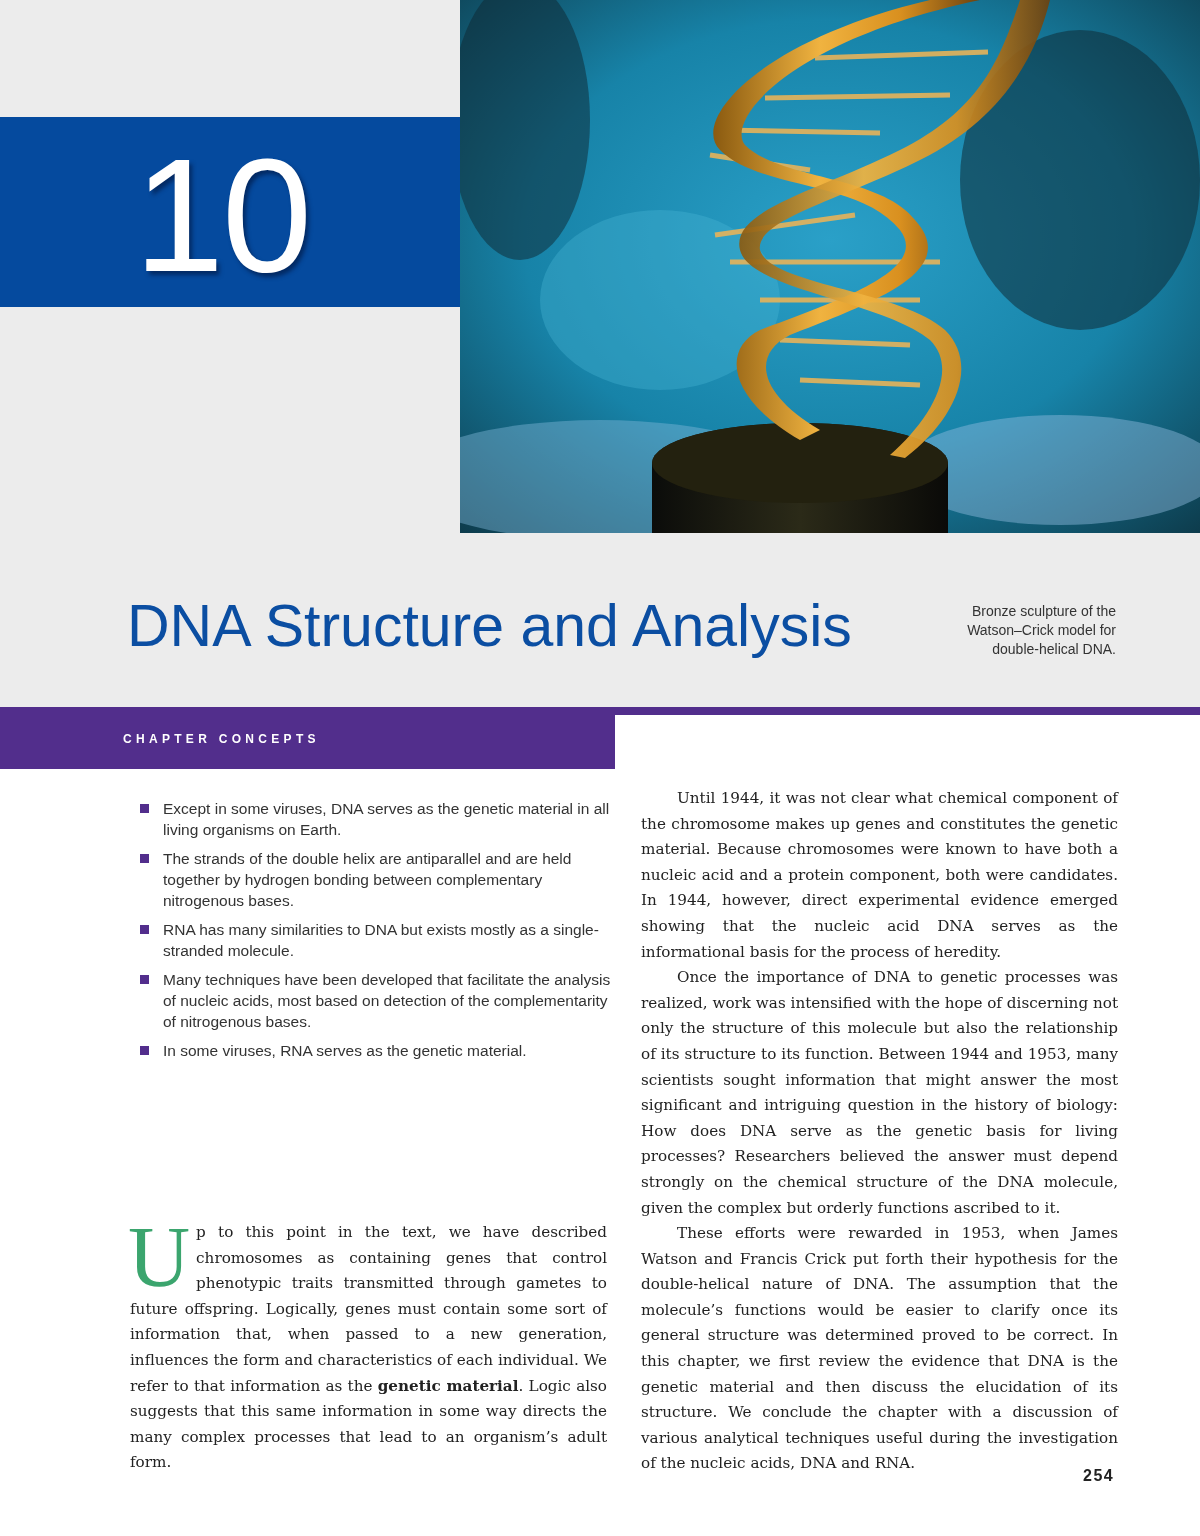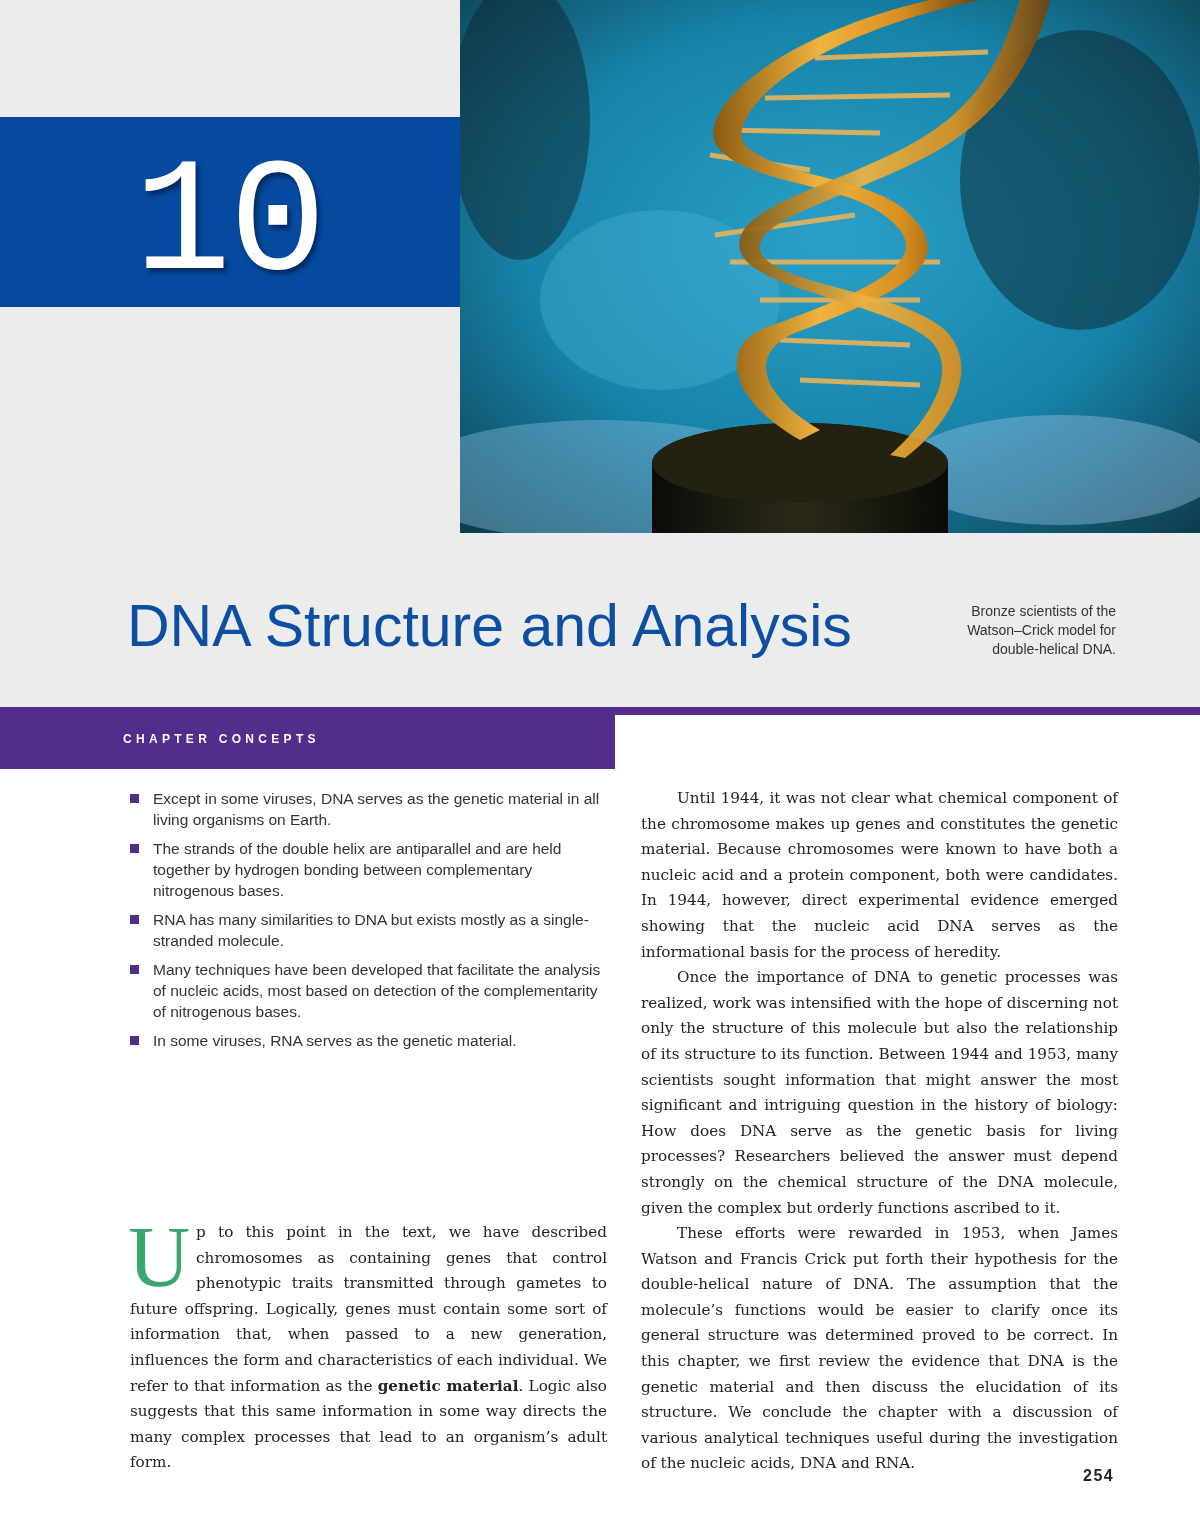--- a/index.html
+++ b/index.html
@@ -3,43 +3,43 @@
 <meta charset="utf-8">
 <style>
   html, body { margin: 0; padding: 0; }
   body {
     width: 1200px; height: 1536px; position: relative; overflow: hidden;
     background: #ffffff; font-family: "Liberation Sans", sans-serif; color: #222;
   }
   .top-band { position: absolute; left: 0; top: 0; width: 1200px; height: 707px; background: #ececec; }
   .num-band { position: absolute; left: 0; top: 117px; width: 460px; height: 190px; background: #054a9e; }
   .chapter-num {
-    position: absolute; left: 134px; top: 144px; font-size: 162px; line-height: 1;
-    color: #fff; font-family: Liberation Mono, monospace; letter-spacing: -2px;
+    position: absolute; left: 134px; top: 134px; font-size: 162px; line-height: 1;
+    color: #fff; font-family: Liberation Sans, sans-serif; letter-spacing: -2px;
     text-shadow: 3px 4px 4px rgba(0,20,60,0.6);
   }
   .photo { position: absolute; left: 460px; top: 0; width: 740px; height: 533px; overflow: hidden; }
   .photo svg { display: block; }
   .chapter-title {
     position: absolute; left: 127px; top: 592px; font-size: 59px; color: #0b4ea2;
     font-family: "Liberation Sans", sans-serif; white-space: nowrap;
   }
   .caption {
     position: absolute; right: 84px; top: 602px; width: 220px; text-align: right;
     font-size: 14px; line-height: 19px; color: #333;
   }
   .caption span { display: block; }
   .purple-strip { position: absolute; left: 0; top: 707px; width: 1200px; height: 8px; background: #522e8c; }
   .purple-bar { position: absolute; left: 0; top: 707px; width: 615px; height: 62px; background: #522e8c; }
   .concepts-heading {
     position: absolute; left: 123px; top: 733px; font-size: 12px; font-weight: bold;
     color: #fff; letter-spacing: 4.3px; line-height: 1;
   }
   .concepts {
-    position: absolute; left: 130px; top: 788px; width: 480px; margin: 0; padding: 0; list-style: none;
+    position: absolute; left: 130px; top: 788px; width: 480px; margin: 10px; padding: 0; list-style: none;
   }
   .concepts li {
     position: relative; padding-left: 23px; font-size: 15.5px; line-height: 21px;
     color: #333; margin-bottom: 8px;
   }
   .concepts li .sq {
     position: absolute; left: 0; top: 6px; width: 9px; height: 9px; background: #522e8c;
   }
   .body-text {
     font-family: "DejaVu Serif", serif; font-size: 15.2px; line-height: 25.6px; color: #222;
@@ -109,21 +109,21 @@
     </g>
 
     <path d="M470 0 C 300 40, 230 120, 260 150 C 300 190, 400 180, 440 230 C 470 270, 380 300, 300 330 C 260 350, 270 400, 340 440 L 360 430 C 300 395, 290 355, 330 335 C 420 300, 500 270, 455 220 C 420 175, 320 180, 285 145 C 265 120, 330 40, 520 0 Z" fill="url(#gold)"></path>
     <path d="M560 0 C 540 60, 520 110, 440 150 C 360 190, 270 210, 280 250 C 290 290, 420 300, 470 340 C 500 370, 470 420, 430 455 L 445 458 C 495 420, 520 365, 485 330 C 440 290, 310 285, 300 250 C 295 220, 380 200, 460 160 C 540 120, 575 60, 590 0 Z" fill="url(#gold)" opacity="0.92"></path>
   </svg>
 </div>
 
 <div class="chapter-title">DNA Structure and Analysis</div>
 
 <div class="caption">
-  <span>Bronze scientists of the</span>
+  <span>Bronze sculpture of the</span>
   <span>Watson–Crick model for</span>
   <span>double-helical DNA.</span>
 </div>
 
 <div class="purple-strip"></div>
 <div class="purple-bar"></div>
 <div class="concepts-heading">CHAPTER CONCEPTS</div>
 
 <ul class="concepts">
   <li><span class="sq"></span><span>Except in some viruses, DNA serves as the genetic material in all living organisms on Earth.</span></li>

